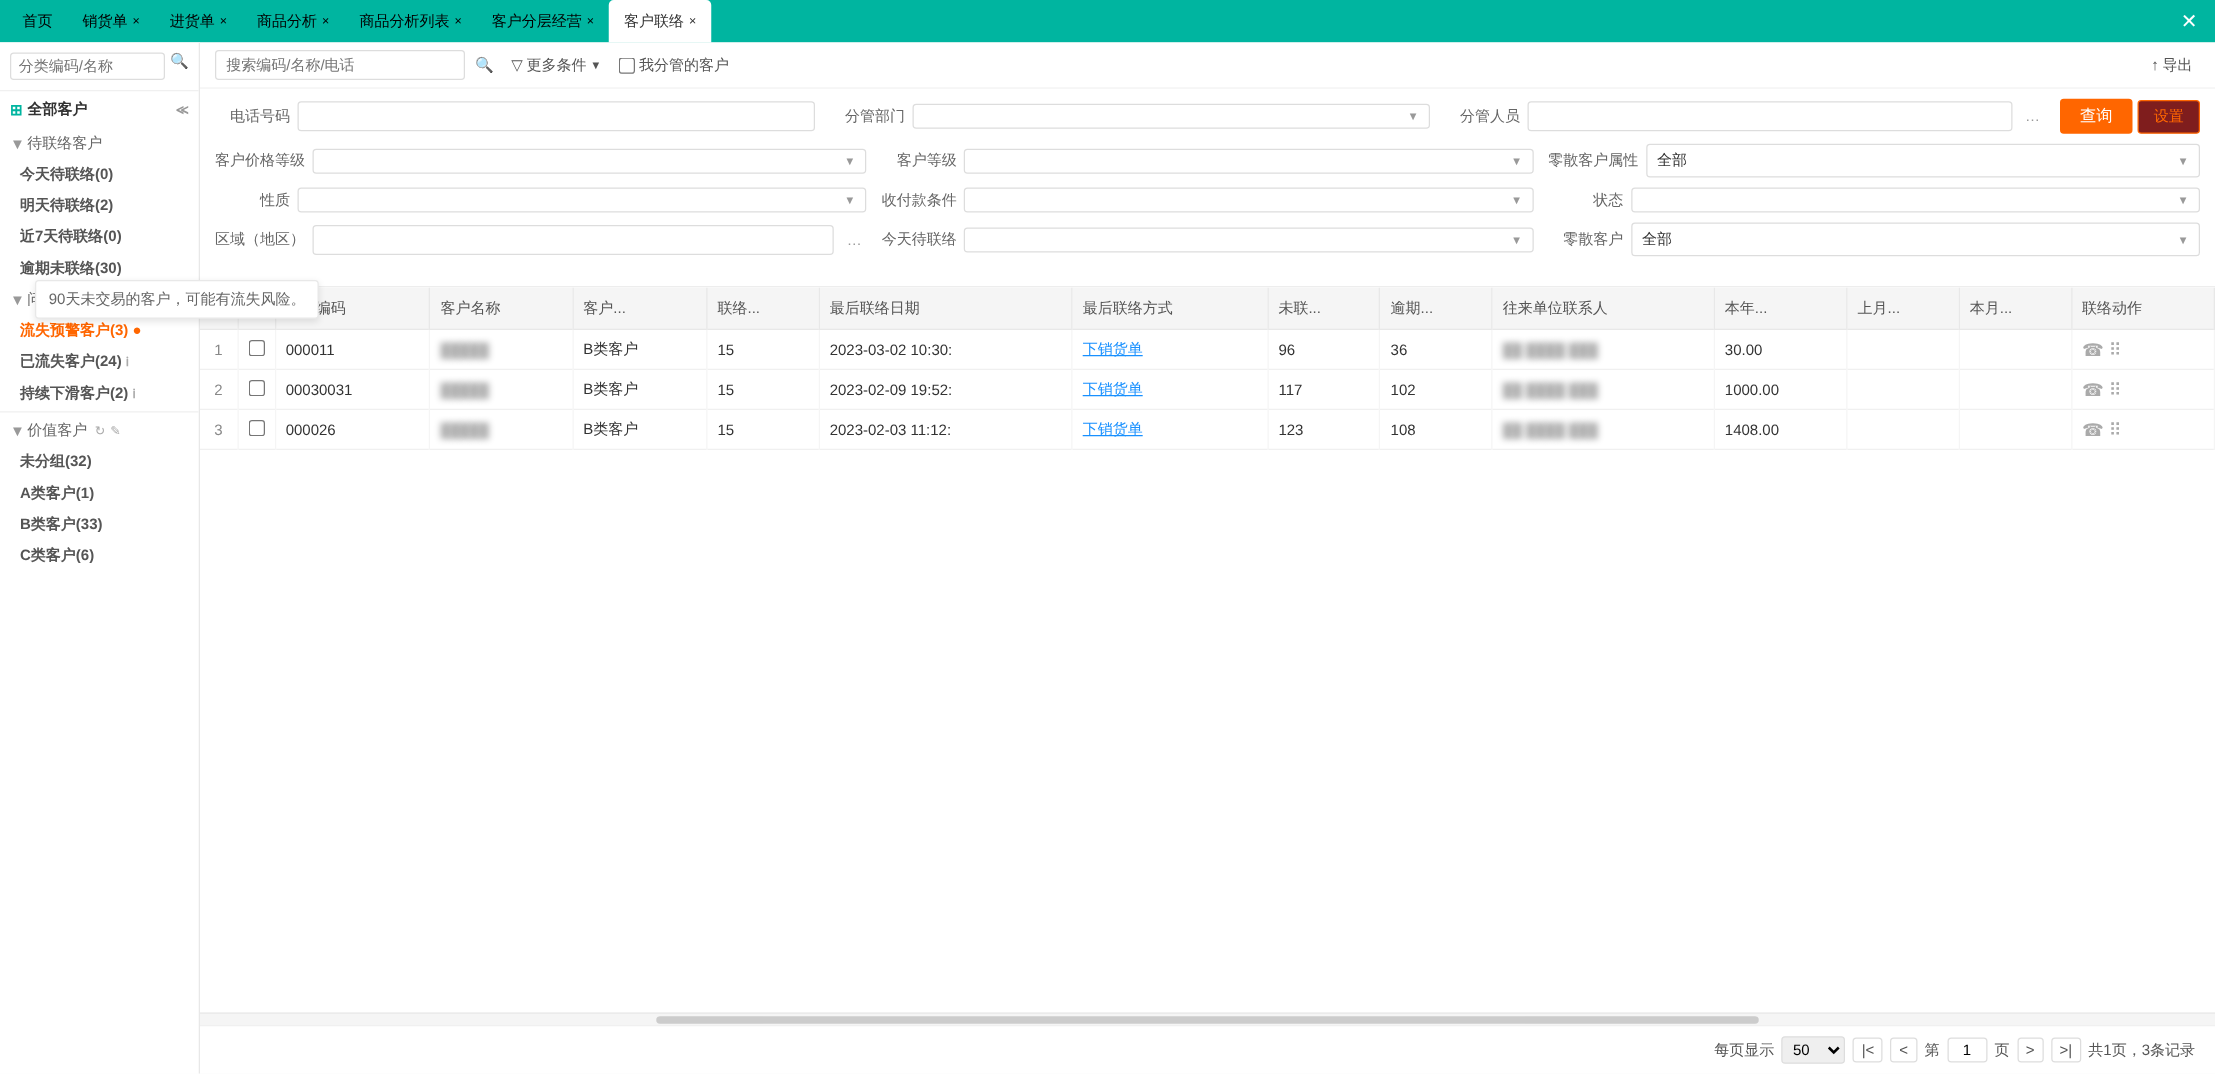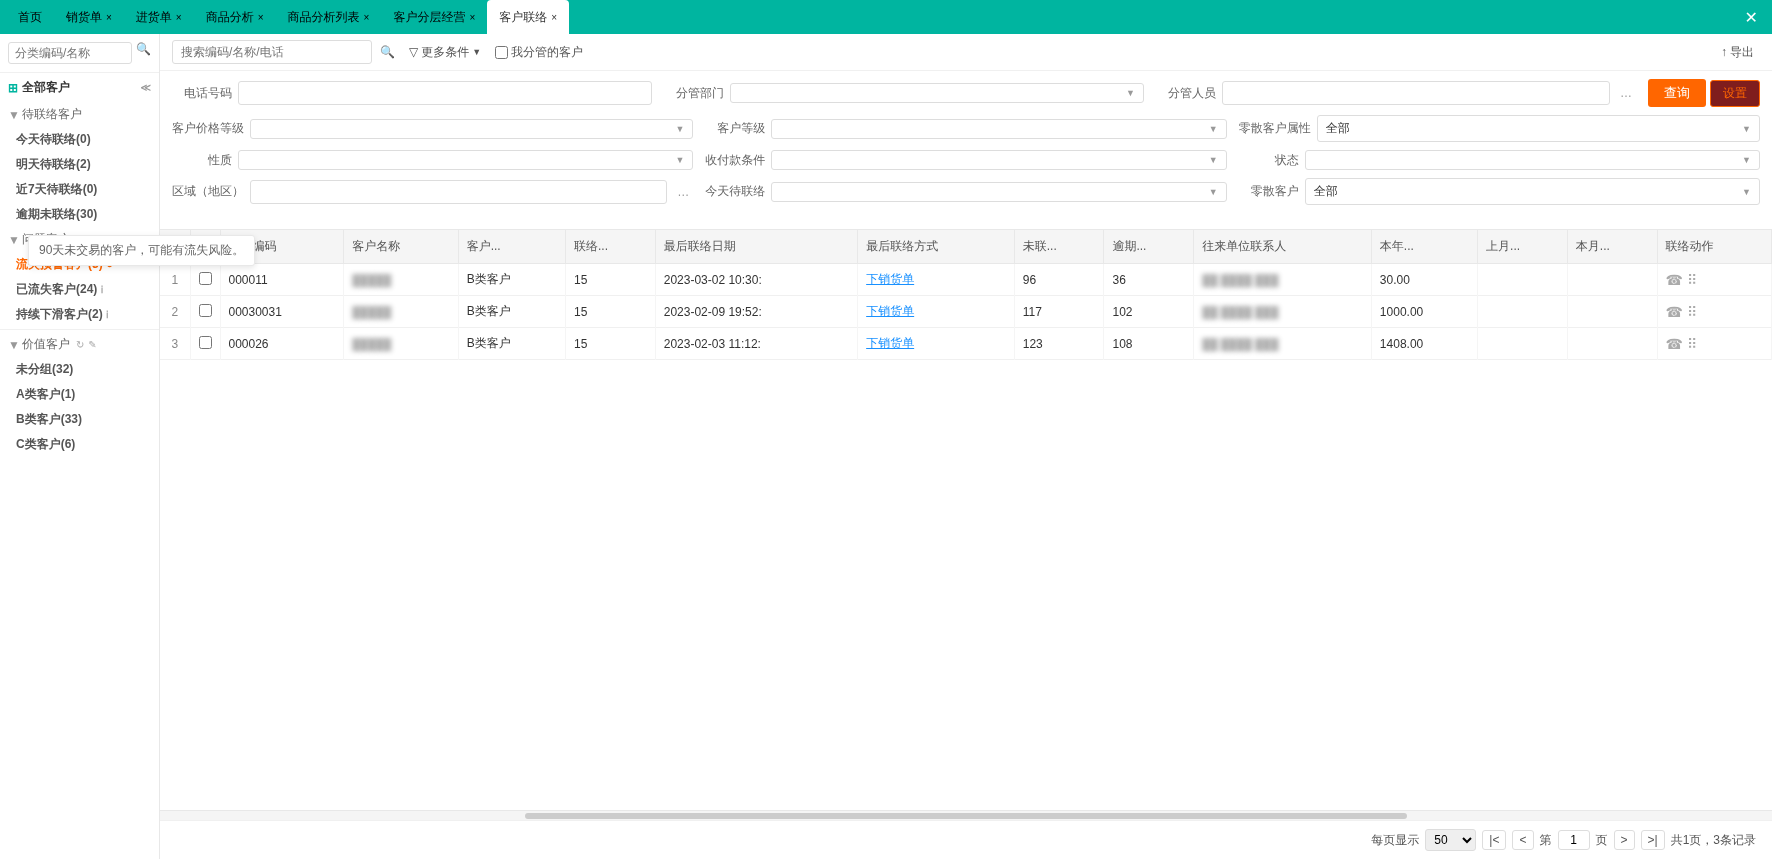--- a/index.html
+++ b/index.html
@@ -102,21 +102,21 @@
     .tooltip-box {
       position: absolute;
       background: #fff;
       border: 1px solid #e8e8e8;
       padding: 6px 10px;
       border-radius: 3px;
       box-shadow: 0 2px 6px rgba(0,0,0,0.1);
       font-size: 12px;
       color: #666;
       left: 28px;
-      top: 235px;
+      top: 224px;
       z-index: 100;
       white-space: nowrap;
     }
 
     
     .content-area {
       flex: 1;
       display: flex;
       flex-direction: column;
       overflow: hidden;

